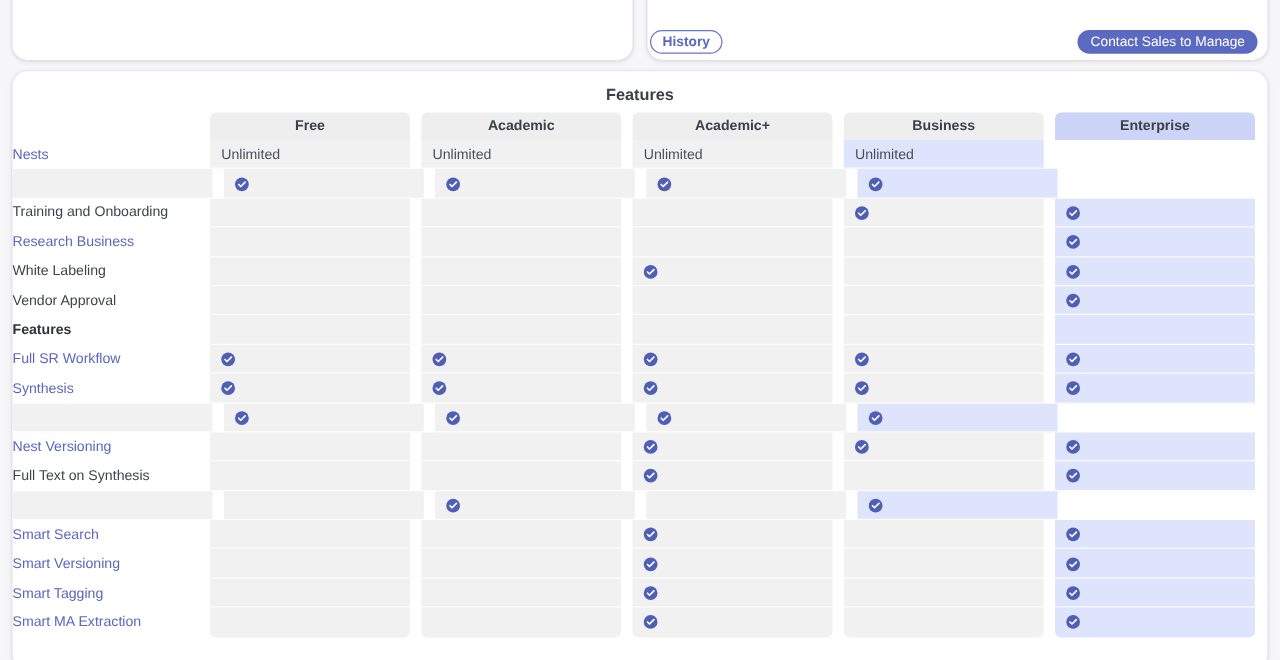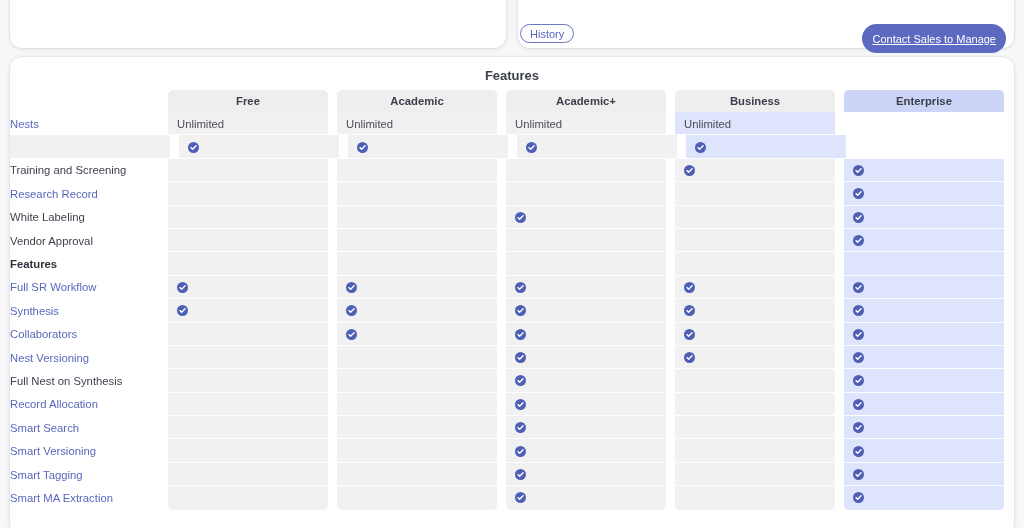--- a/index.html
+++ b/index.html
@@ -34,36 +34,36 @@
     height: 19px;
     padding: 0 9px;
     display: flex; align-items: center; justify-content: center;
     border: 1px solid #6b77c4;
     border-radius: 999px;
     color: #5b67bd;
     font-size: 11px;
     background: #ffffff;
     cursor: pointer;
     white-space: nowrap;
+    font-weight: bold;
   }
   .contact-btn {
     position: absolute;
     right: 18px; top: 24px;
-    height: 29px;
+    height: 19px;
     padding: 0 10px;
     display: flex; align-items: center; justify-content: center;
     border-radius: 999px;
     background: #5b69c0;
     color: #ffffff;
     font-size: 11px;
     border: none;
     cursor: pointer;
     white-space: nowrap;
     font-family: "Liberation Sans", sans-serif;
-    text-decoration: underline;
   }
 
   
   #features-card {
     position: absolute;
     left: 10px; top: 57px;
     width: 1004px; height: 478px;
     background: #ffffff;
     border-radius: 12px;
     box-shadow: 0 1px 5px rgba(17,24,39,.10), 0 0 0 1px rgba(17,24,39,.03);
@@ -262,51 +262,51 @@
           <div class="col-cell hl">
             <span class="check">
               <svg width="11" height="11" viewBox="0 0 11 11">
                 <path d="M3 5.6 L4.6 7.2 L8.1 3.7" fill="none" stroke="#ffffff" stroke-width="1.35" stroke-linecap="round" stroke-linejoin="round"></path>
               </svg>
             </span>
           </div>
         </div>
       </div>
       <div class="trow">
-        <div class="label-cell plain">Training and Screening</div>
-        <div class="colwrap">
-          <div class="col-cell"></div>
-        </div>
-        <div class="colwrap">
-          <div class="col-cell"></div>
-        </div>
-        <div class="colwrap">
-          <div class="col-cell"></div>
-        </div>
-        <div class="colwrap">
-          <div class="col-cell">
-            <span class="check">
-              <svg width="11" height="11" viewBox="0 0 11 11">
-                <path d="M3 5.6 L4.6 7.2 L8.1 3.7" fill="none" stroke="#ffffff" stroke-width="1.35" stroke-linecap="round" stroke-linejoin="round"></path>
-              </svg>
-            </span>
-          </div>
-        </div>
-        <div class="colwrap">
-          <div class="col-cell hl">
-            <span class="check">
-              <svg width="11" height="11" viewBox="0 0 11 11">
-                <path d="M3 5.6 L4.6 7.2 L8.1 3.7" fill="none" stroke="#ffffff" stroke-width="1.35" stroke-linecap="round" stroke-linejoin="round"></path>
-              </svg>
-            </span>
-          </div>
-        </div>
-      </div>
-      <div class="trow">
-        <div class="label-cell ">Research Record</div>
+        <div class="label-cell plain">Training and Onboarding</div>
+        <div class="colwrap">
+          <div class="col-cell"></div>
+        </div>
+        <div class="colwrap">
+          <div class="col-cell"></div>
+        </div>
+        <div class="colwrap">
+          <div class="col-cell"></div>
+        </div>
+        <div class="colwrap">
+          <div class="col-cell">
+            <span class="check">
+              <svg width="11" height="11" viewBox="0 0 11 11">
+                <path d="M3 5.6 L4.6 7.2 L8.1 3.7" fill="none" stroke="#ffffff" stroke-width="1.35" stroke-linecap="round" stroke-linejoin="round"></path>
+              </svg>
+            </span>
+          </div>
+        </div>
+        <div class="colwrap">
+          <div class="col-cell hl">
+            <span class="check">
+              <svg width="11" height="11" viewBox="0 0 11 11">
+                <path d="M3 5.6 L4.6 7.2 L8.1 3.7" fill="none" stroke="#ffffff" stroke-width="1.35" stroke-linecap="round" stroke-linejoin="round"></path>
+              </svg>
+            </span>
+          </div>
+        </div>
+      </div>
+      <div class="trow">
+        <div class="label-cell ">Research Business</div>
         <div class="colwrap">
           <div class="col-cell"></div>
         </div>
         <div class="colwrap">
           <div class="col-cell"></div>
         </div>
         <div class="colwrap">
           <div class="col-cell"></div>
         </div>
         <div class="colwrap">
@@ -484,21 +484,20 @@
           <div class="col-cell hl">
             <span class="check">
               <svg width="11" height="11" viewBox="0 0 11 11">
                 <path d="M3 5.6 L4.6 7.2 L8.1 3.7" fill="none" stroke="#ffffff" stroke-width="1.35" stroke-linecap="round" stroke-linejoin="round"></path>
               </svg>
             </span>
           </div>
         </div>
       </div>
       <div class="trow">
-        <div class="label-cell ">Collaborators</div>
         <div class="colwrap">
           <div class="col-cell"></div>
         </div>
         <div class="colwrap">
           <div class="col-cell">
             <span class="check">
               <svg width="11" height="11" viewBox="0 0 11 11">
                 <path d="M3 5.6 L4.6 7.2 L8.1 3.7" fill="none" stroke="#ffffff" stroke-width="1.35" stroke-linecap="round" stroke-linejoin="round"></path>
               </svg>
             </span>
@@ -562,51 +561,50 @@
           <div class="col-cell hl">
             <span class="check">
               <svg width="11" height="11" viewBox="0 0 11 11">
                 <path d="M3 5.6 L4.6 7.2 L8.1 3.7" fill="none" stroke="#ffffff" stroke-width="1.35" stroke-linecap="round" stroke-linejoin="round"></path>
               </svg>
             </span>
           </div>
         </div>
       </div>
       <div class="trow">
-        <div class="label-cell plain">Full Nest on Synthesis</div>
-        <div class="colwrap">
-          <div class="col-cell"></div>
-        </div>
-        <div class="colwrap">
-          <div class="col-cell"></div>
-        </div>
-        <div class="colwrap">
-          <div class="col-cell">
-            <span class="check">
-              <svg width="11" height="11" viewBox="0 0 11 11">
-                <path d="M3 5.6 L4.6 7.2 L8.1 3.7" fill="none" stroke="#ffffff" stroke-width="1.35" stroke-linecap="round" stroke-linejoin="round"></path>
-              </svg>
-            </span>
-          </div>
-        </div>
-        <div class="colwrap">
-          <div class="col-cell"></div>
-        </div>
-        <div class="colwrap">
-          <div class="col-cell hl">
-            <span class="check">
-              <svg width="11" height="11" viewBox="0 0 11 11">
-                <path d="M3 5.6 L4.6 7.2 L8.1 3.7" fill="none" stroke="#ffffff" stroke-width="1.35" stroke-linecap="round" stroke-linejoin="round"></path>
-              </svg>
-            </span>
-          </div>
-        </div>
-      </div>
-      <div class="trow">
-        <div class="label-cell ">Record Allocation</div>
+        <div class="label-cell plain">Full Text on Synthesis</div>
+        <div class="colwrap">
+          <div class="col-cell"></div>
+        </div>
+        <div class="colwrap">
+          <div class="col-cell"></div>
+        </div>
+        <div class="colwrap">
+          <div class="col-cell">
+            <span class="check">
+              <svg width="11" height="11" viewBox="0 0 11 11">
+                <path d="M3 5.6 L4.6 7.2 L8.1 3.7" fill="none" stroke="#ffffff" stroke-width="1.35" stroke-linecap="round" stroke-linejoin="round"></path>
+              </svg>
+            </span>
+          </div>
+        </div>
+        <div class="colwrap">
+          <div class="col-cell"></div>
+        </div>
+        <div class="colwrap">
+          <div class="col-cell hl">
+            <span class="check">
+              <svg width="11" height="11" viewBox="0 0 11 11">
+                <path d="M3 5.6 L4.6 7.2 L8.1 3.7" fill="none" stroke="#ffffff" stroke-width="1.35" stroke-linecap="round" stroke-linejoin="round"></path>
+              </svg>
+            </span>
+          </div>
+        </div>
+      </div>
+      <div class="trow">
         <div class="colwrap">
           <div class="col-cell"></div>
         </div>
         <div class="colwrap">
           <div class="col-cell"></div>
         </div>
         <div class="colwrap">
           <div class="col-cell">
             <span class="check">
               <svg width="11" height="11" viewBox="0 0 11 11">

